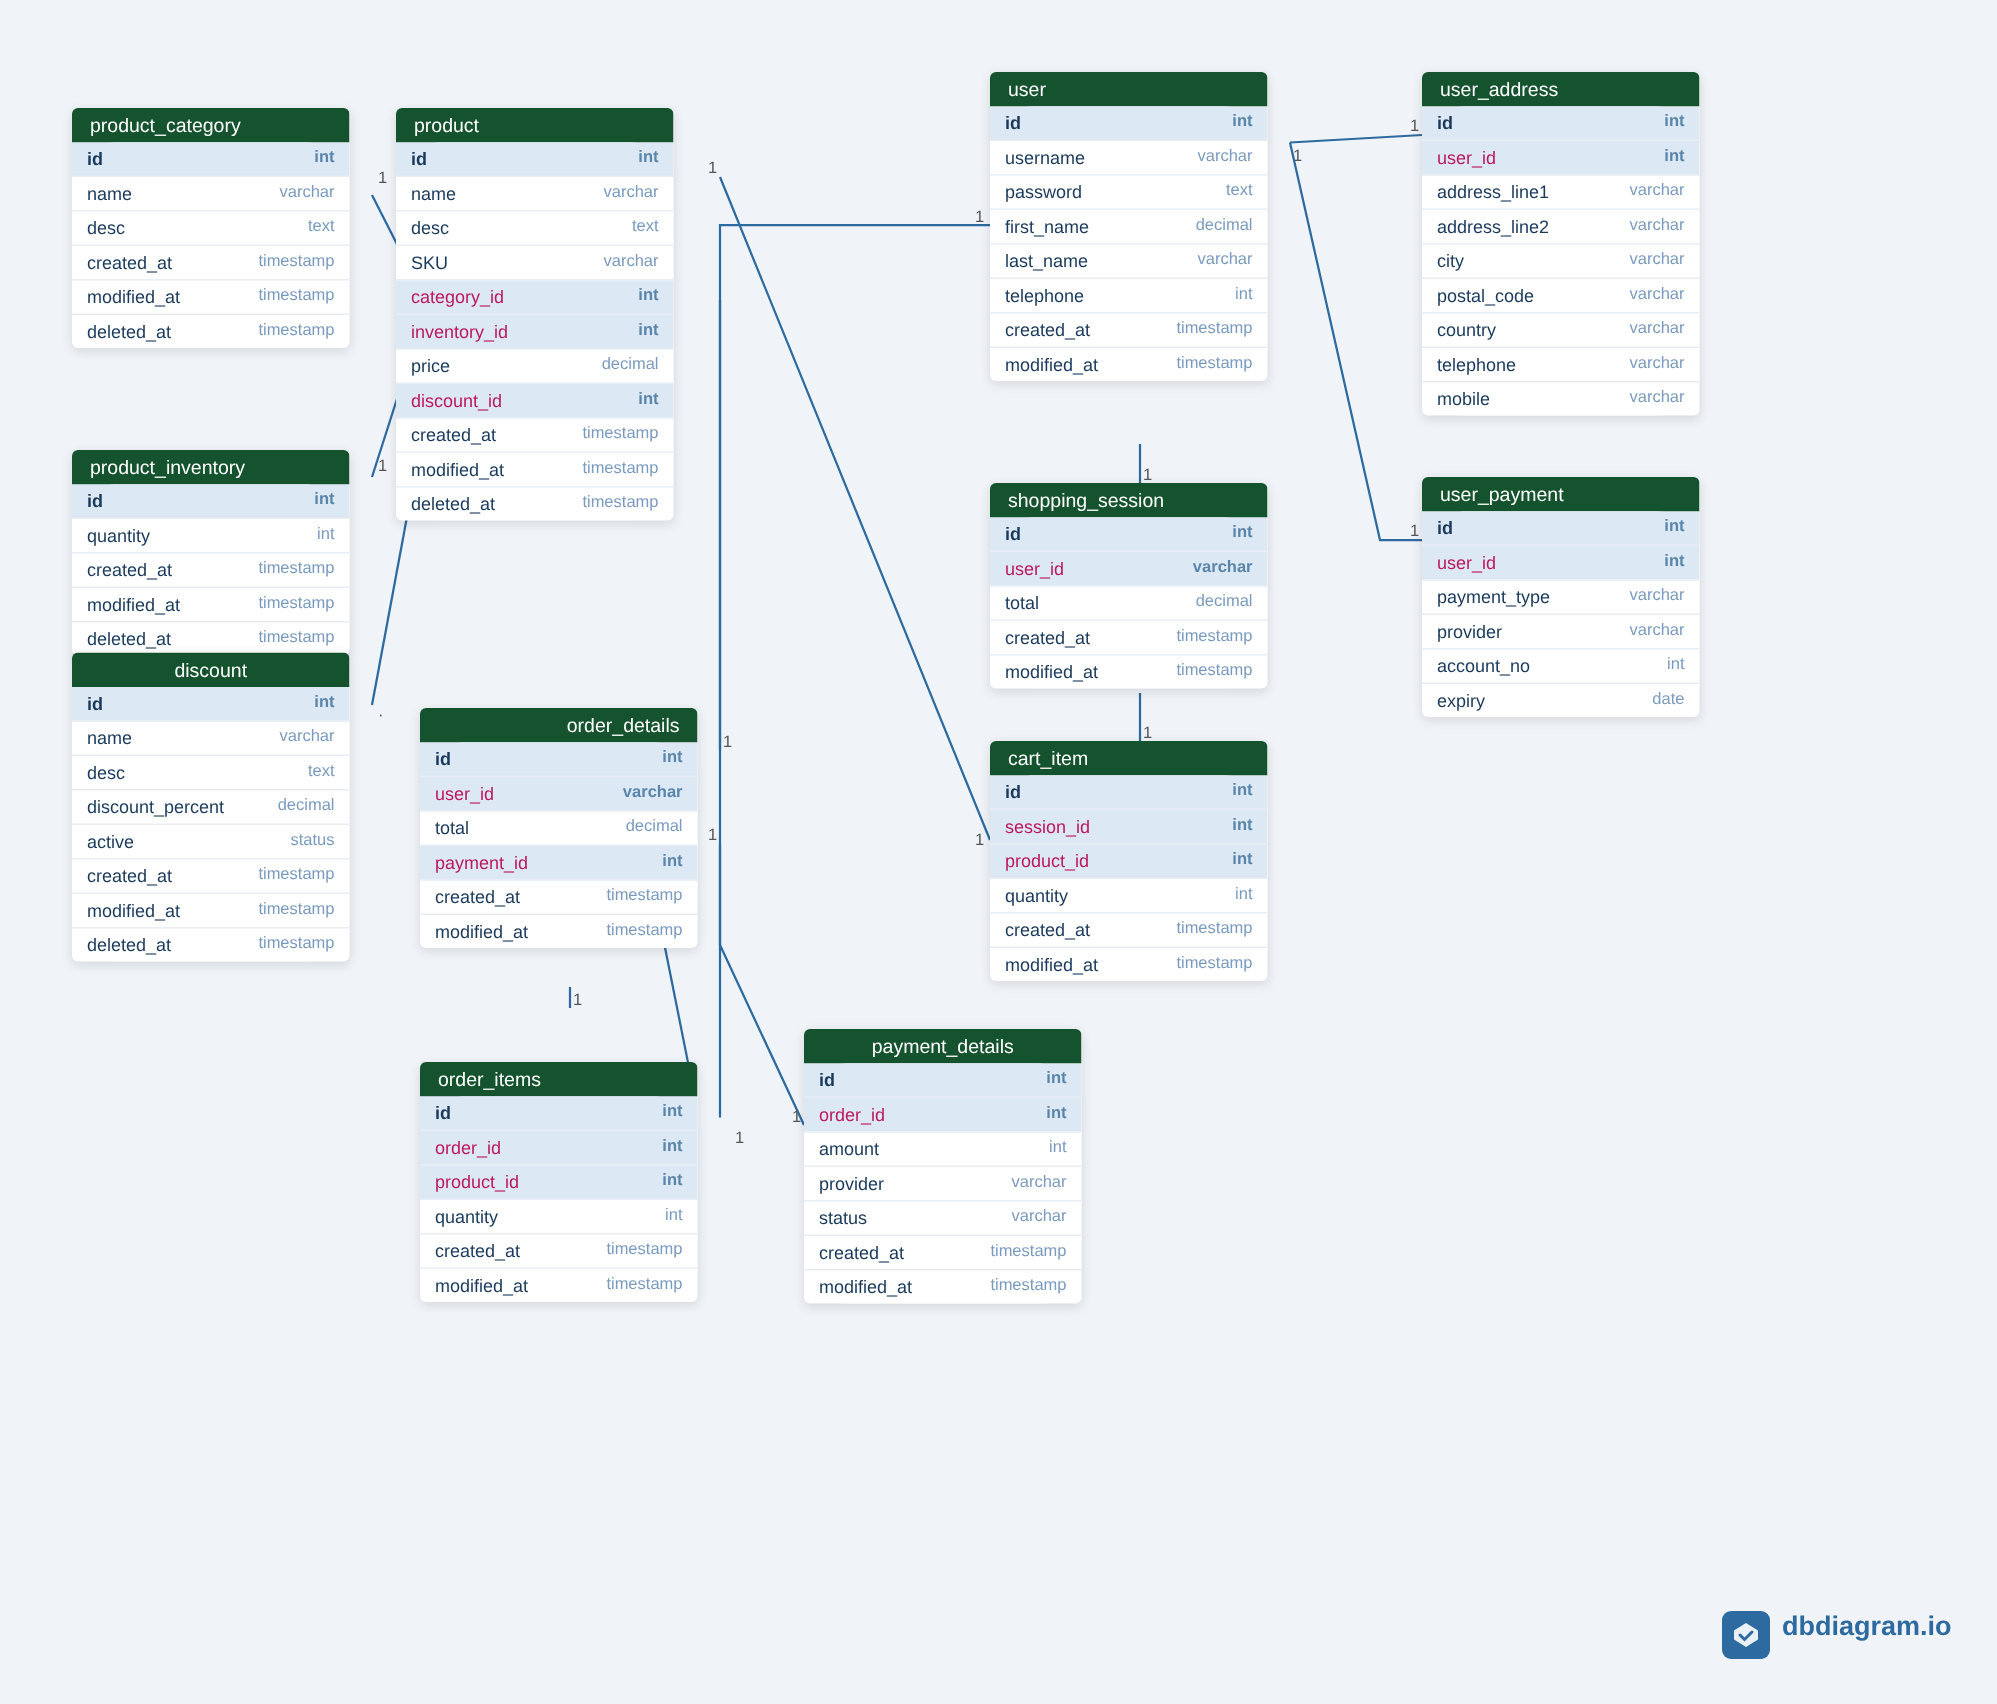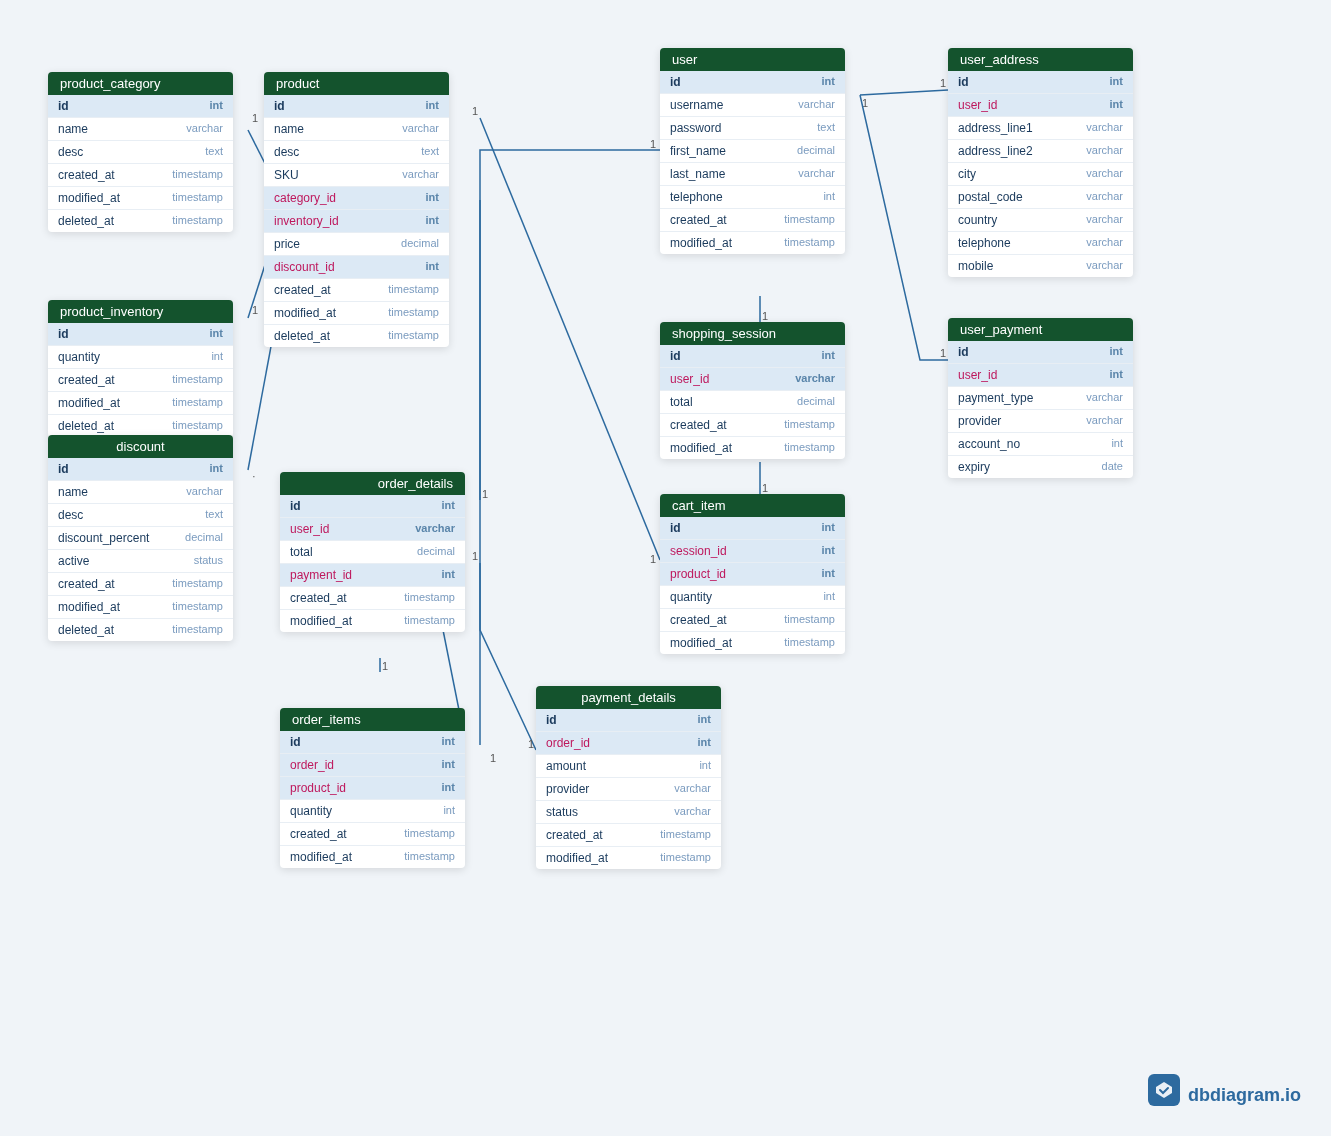--- a/index.html
+++ b/index.html
@@ -70,21 +70,21 @@
     }
     .pk .col-name { color: #1a3a5c; font-weight: 700; }
     .pk .col-type { color: #5a85aa; font-weight: 600; }
     .fk .col-name { color: #be185d; font-weight: 400; }
     .fk .col-type { color: #5a85aa; font-weight: 600; }
     .brand {
       position: absolute;
       bottom: 30px;
       right: 30px;
       display: flex;
-      align-items: flex-end;
+      align-items: flex-start;
       gap: 8px;
       color: #2d6a9f;
       font-size: 18px;
       font-weight: 600;
     }
     .brand-icon {
       width: 32px;
       height: 32px;
       background: #2d6a9f;
       border-radius: 6px;

